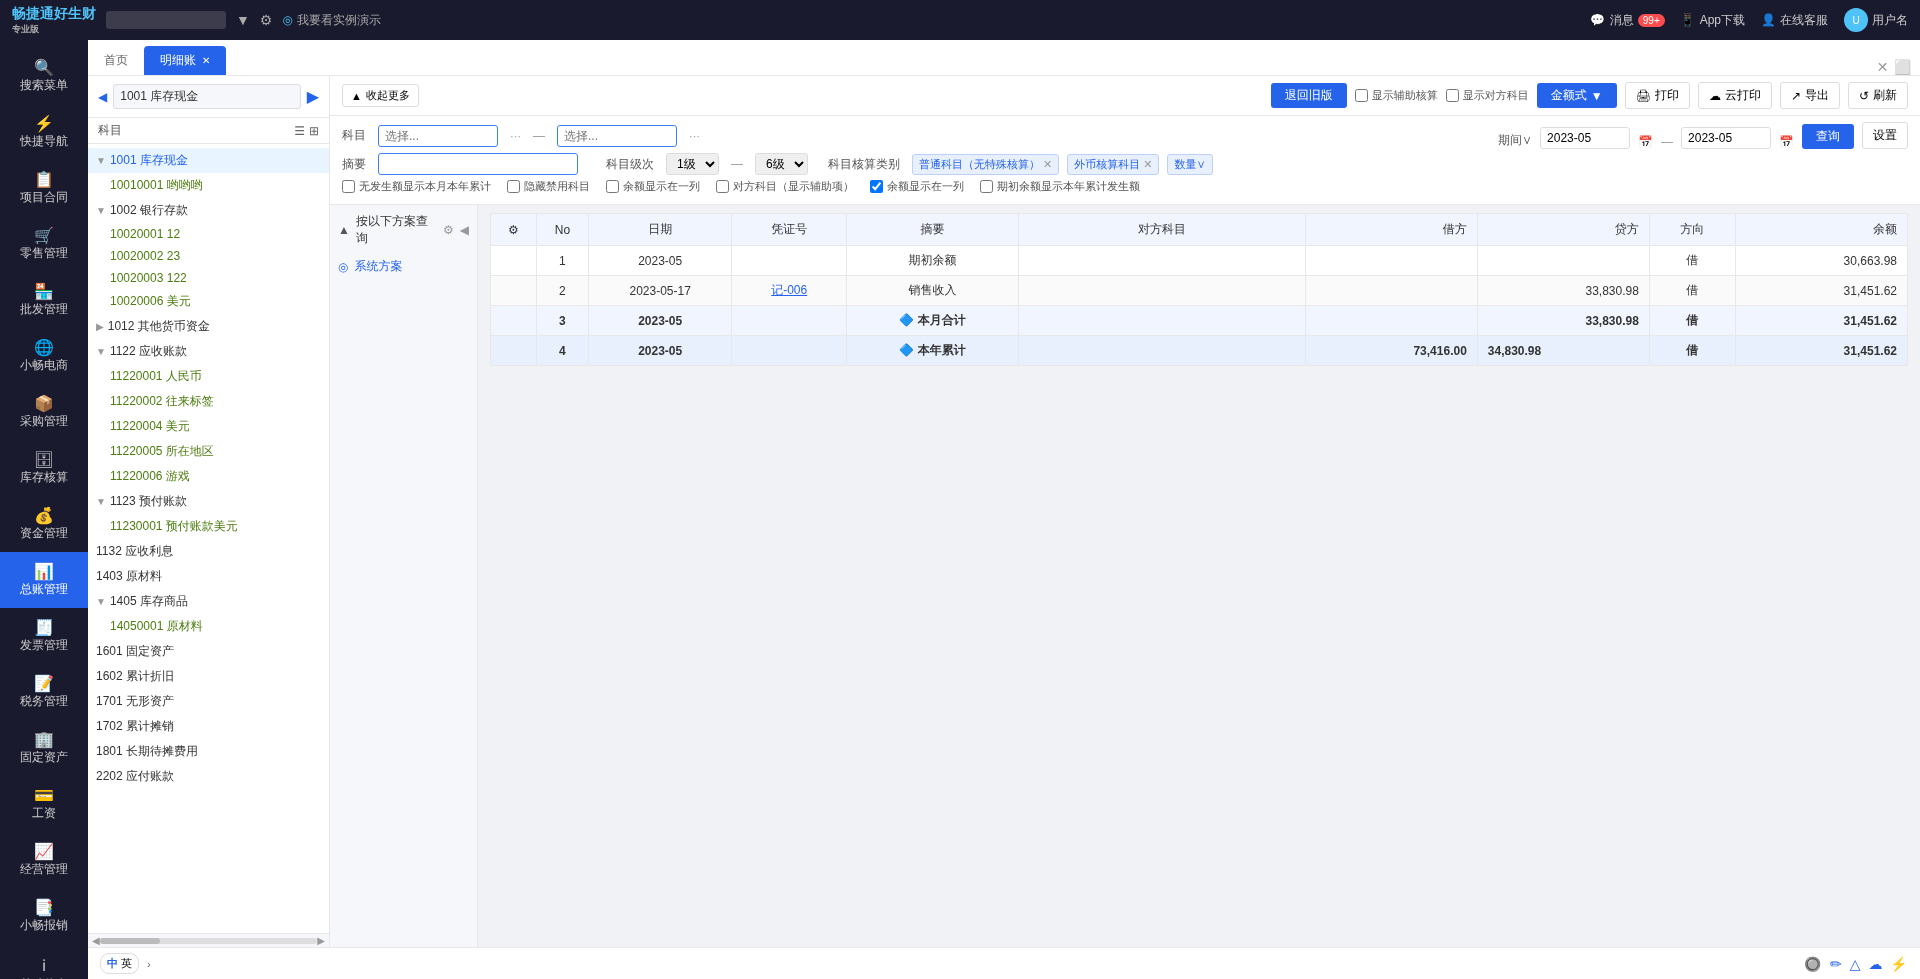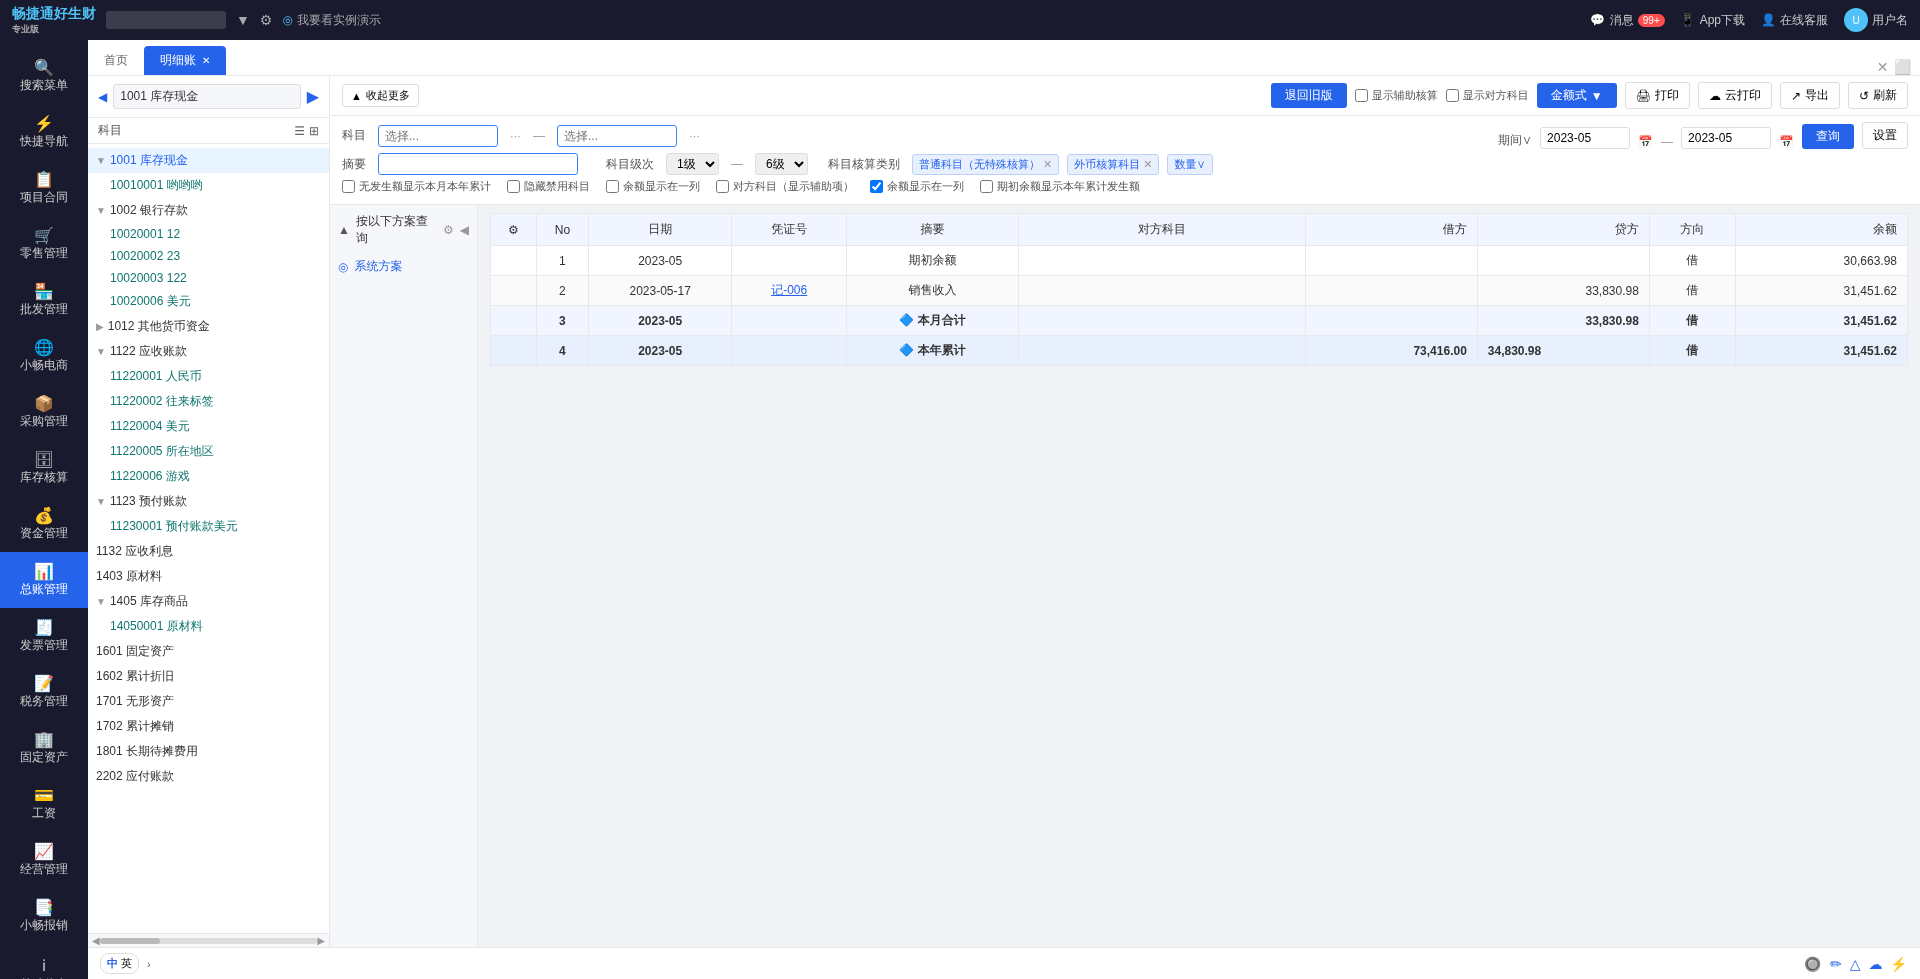--- a/index.html
+++ b/index.html
@@ -40,21 +40,21 @@
     
     .tree-panel { width: 242px; background: #fff; border-right: 1px solid #e8e8e8; display: flex; flex-direction: column; flex-shrink: 0; overflow: hidden; }
     .tree-header { padding: 8px 10px; border-bottom: 1px solid #e8e8e8; display: flex; align-items: center; gap: 6px; }
     .tree-header-select { flex: 1; background: #f5f7fa; border: 1px solid #ddd; border-radius: 3px; padding: 3px 6px; font-size: 12px; }
     .tree-header-icon { color: #2563eb; cursor: pointer; font-size: 16px; }
     .tree-toolbar { padding: 4px 10px; border-bottom: 1px solid #e8e8e8; display: flex; align-items: center; gap: 4px; }
     .tree-body { flex: 1; overflow-y: auto; padding: 4px 0; }
     .tree-item { padding: 4px 12px; cursor: pointer; white-space: nowrap; overflow: hidden; text-overflow: ellipsis; display: flex; align-items: center; gap: 4px; }
     .tree-item.active, .tree-item.selected { background: #e8f4ff; color: #2563eb; }
     .tree-item.level0 { font-weight: 500; padding-left: 8px; }
-    .tree-item.level1 { padding-left: 22px; color: #0f766e; }
+    .tree-item.level1 { padding-left: 22px; color: #4d7c0f; }
     .tree-item .toggle { color: #999; font-size: 10px; }
     .tree-footer { height: 14px; background: #f5f7fa; border-top: 1px solid #e8e8e8; display: flex; align-items: center; padding: 0 4px; }
     .tree-scrollbar { flex: 1; height: 6px; background: #ddd; border-radius: 3px; position: relative; }
     .tree-scrollbar-thumb { width: 60px; height: 6px; background: #bbb; border-radius: 3px; position: absolute; }
     .tree-scroll-btn { font-size: 10px; color: #999; cursor: pointer; }
 
     
     .right-content { flex: 1; display: flex; flex-direction: column; overflow: hidden; }
 
     

